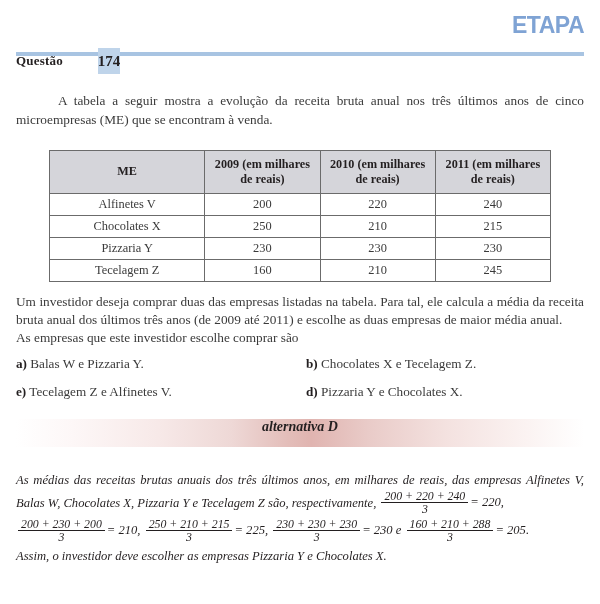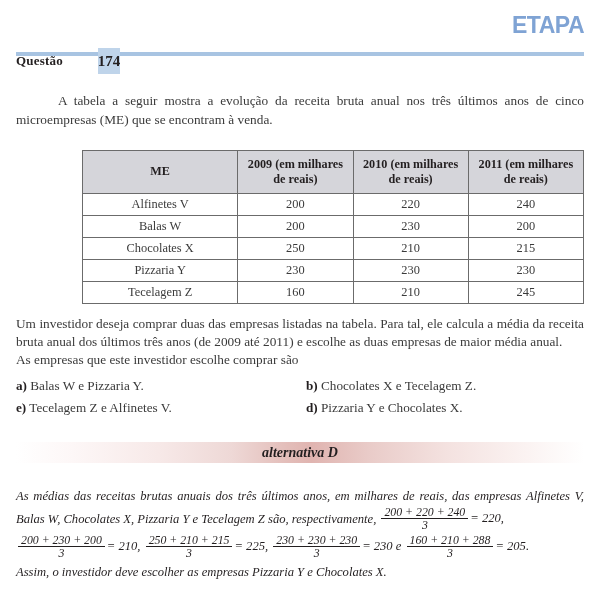--- a/index.html
+++ b/index.html
@@ -82,21 +82,21 @@
     line-height: 1.42;
     text-align: justify;
     color: #3a3a3a;
   }
   .intro .indent { display: inline-block; width: 42px; }
 
   
   .table-wrap {
     margin-top: 20px;
     display: flex;
-    justify-content: flex-end;
+    justify-content: center;
   }
   table.data {
     border-collapse: collapse;
     width: 502px;
     table-layout: fixed;
   }
   table.data th,
   table.data td {
     border: 1px solid #6b6b6b;
     text-align: center;
@@ -129,44 +129,44 @@
   
   .options {
     margin-top: 8px;
     font-size: 13.2px;
     line-height: 1.38;
     color: #3a3a3a;
   }
   .opt-grid {
     display: grid;
     grid-template-columns: 290px 1fr;
-    row-gap: 4px;
+    row-gap: 10px;
   }
   .opt .tag {
     font-weight: bold;
     color: #231f20;
   }
 
   
   .answer-banner {
-    margin: 25px 16px 0 16px;
-    height: 21px;
+    margin: 18px 16px 0 16px;
+    height: 28px;
     background: linear-gradient(to right,
       #ffffff 0%,
       #fdf7f7 10%,
       #f7e9e8 25%,
       #eed8d6 38%,
       #e3bdb9 48%,
       #e0b4b0 52%,
       #e9cbc8 62%,
       #f4e2e0 76%,
       #fbf3f2 90%,
       #ffffff 100%);
     display: flex;
-    align-items: center;
+    align-items: flex-start;
     justify-content: center;
   }
   .answer-banner .txt {
     font-family: "Liberation Serif", "DejaVu Serif", serif;
     font-style: italic;
     font-weight: bold;
     font-size: 14px;
     color: #231f20;
   }
 
@@ -243,26 +243,20 @@
         </tr>
       </thead>
       <tbody>
         <tr>
           <td>Alfinetes V</td>
           <td>200</td>
           <td>220</td>
           <td>240</td>
         </tr>
         <tr>
-          <td>Balas W</td>
-          <td>200</td>
-          <td>230</td>
-          <td>200</td>
-        </tr>
-        <tr>
           <td>Chocolates X</td>
           <td>250</td>
           <td>210</td>
           <td>215</td>
         </tr>
         <tr>
           <td>Pizzaria Y</td>
           <td>230</td>
           <td>230</td>
           <td>230</td>

